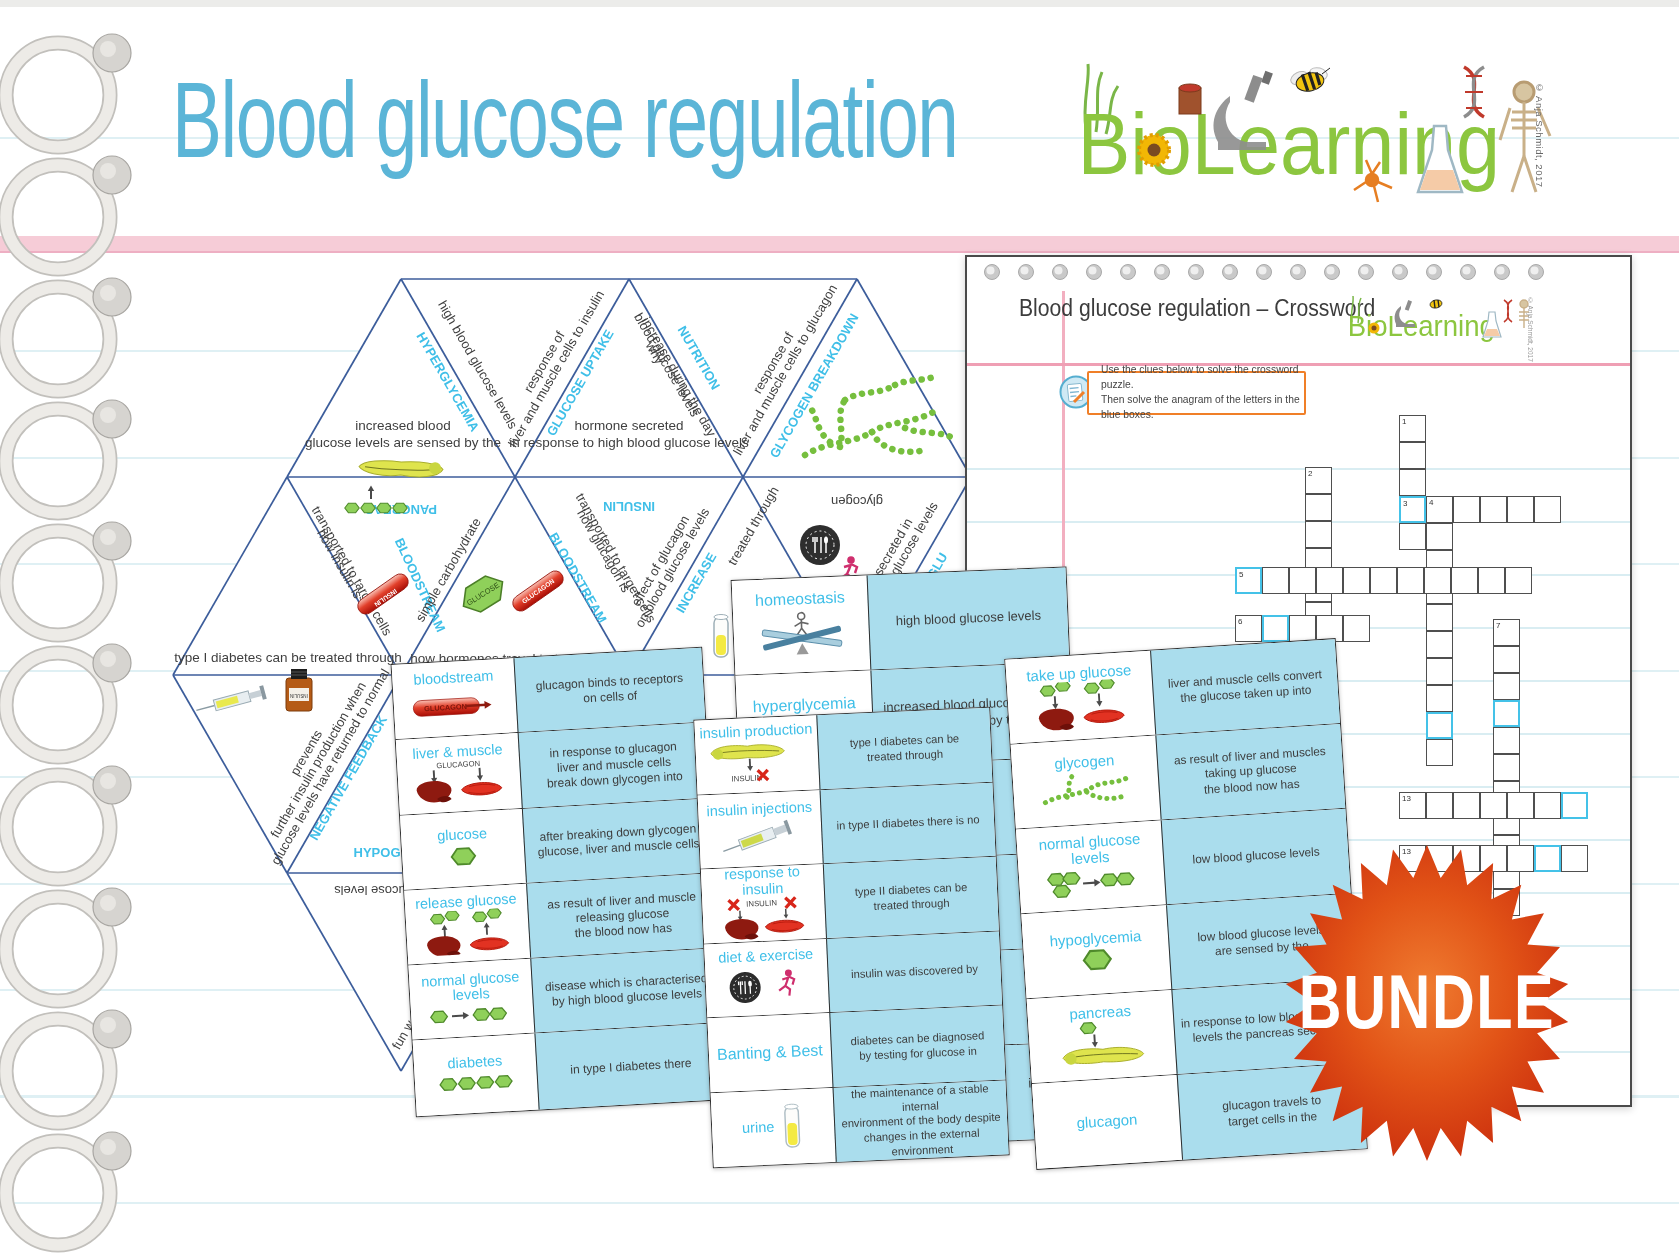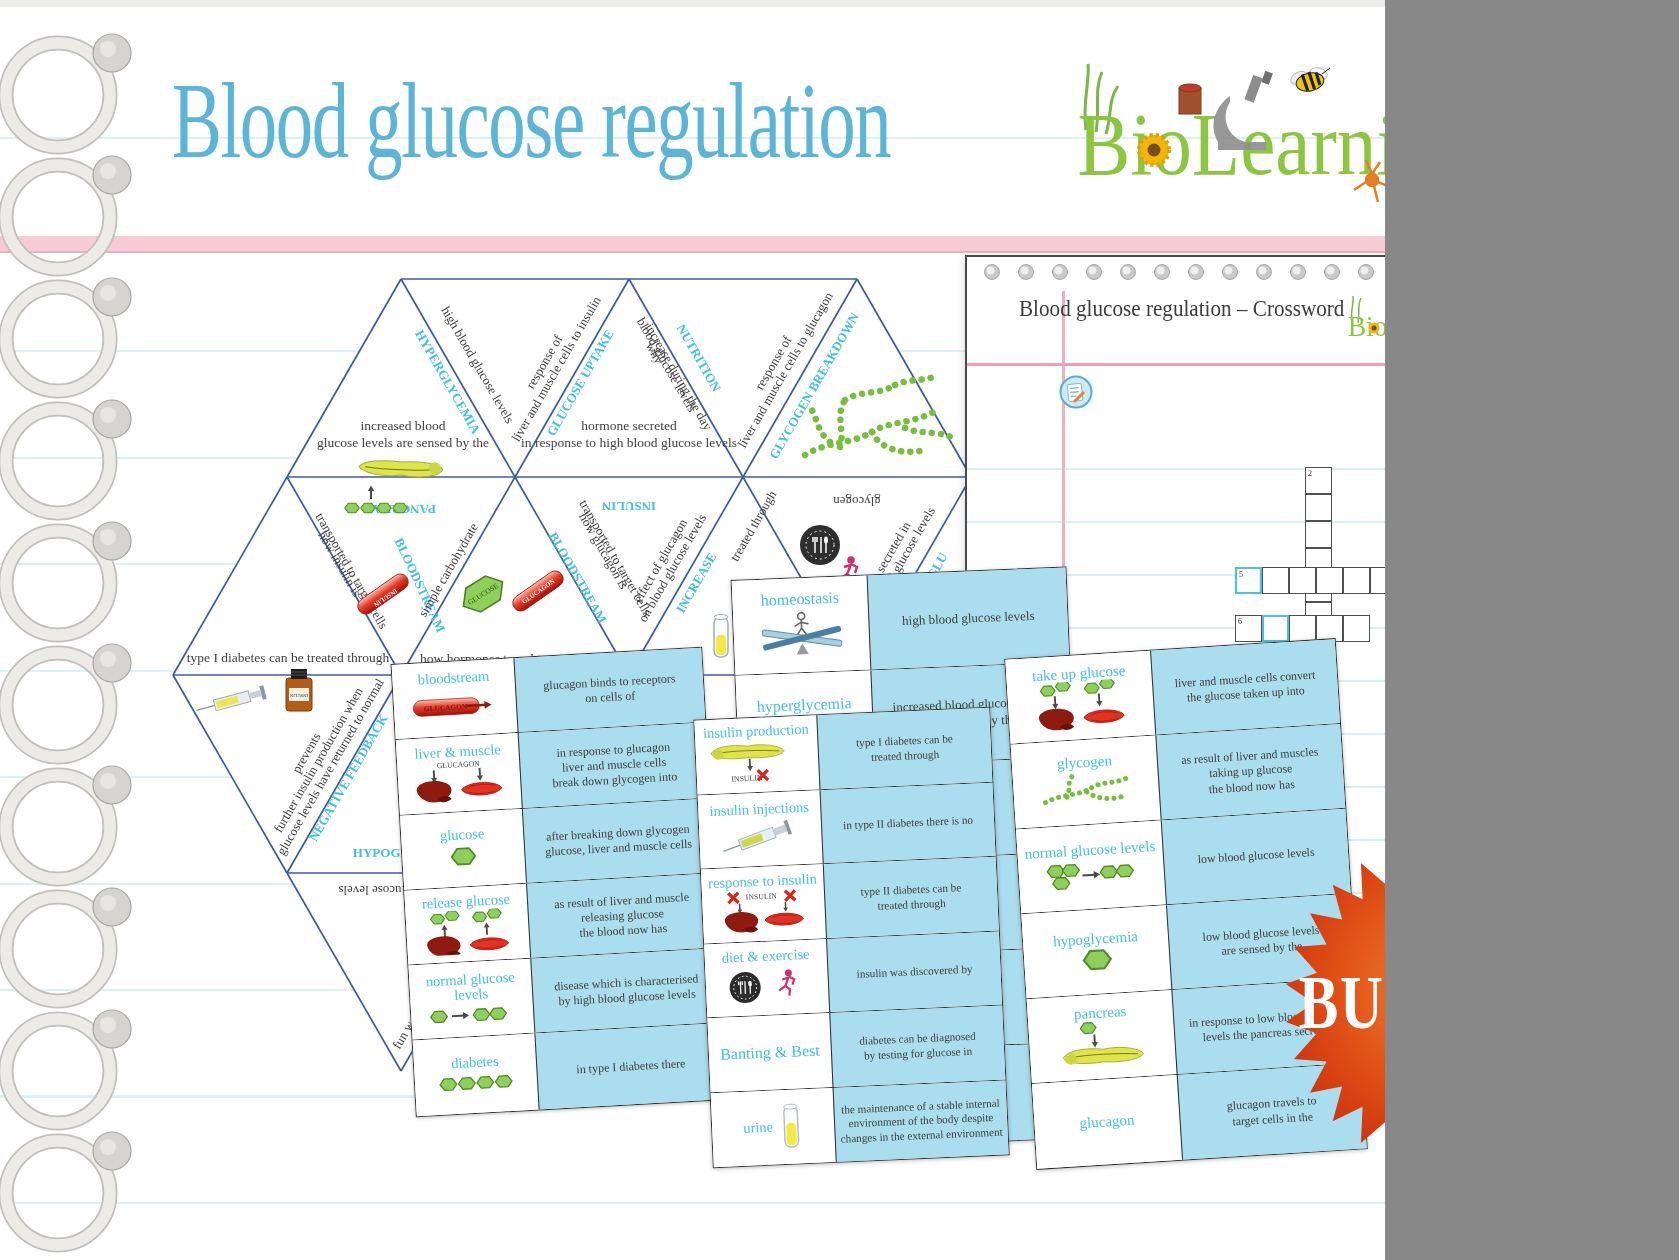--- a/index.html
+++ b/index.html
@@ -1,17 +1,17 @@
 <!DOCTYPE html>
 <html><head>
 <meta charset="utf-8">
 <style>
   html,body{margin:0;padding:0;background:#888;}
-  #stage{position:relative;width:1385px;height:1260px;background:#fff;overflow:hidden;
-         font-family:Liberation Serif, serif;}
+  #stage{position:relative;width:1679px;height:1260px;background:#fff;overflow:hidden;
+         font-family:Liberation Sans, sans-serif;}
   
   .topstrip{position:absolute;left:0;top:0;right:0;height:7px;background:#ececea;z-index:1;}
   .note-lines{position:absolute;left:0;right:0;top:33px;bottom:0;z-index:1;
     background:repeating-linear-gradient(to bottom,transparent 0 104px,#dff0f4 104px 106.5px);}
   .pinkband{position:absolute;left:0;right:0;top:236px;height:15px;background:#f6ccd7;
     border-bottom:2px solid #eeafc3;z-index:1;}
   #spiral{position:absolute;left:0;top:0;width:160px;height:1260px;z-index:3;}
   
   #main-title{position:absolute;left:172px;top:58px;font-size:104px;font-weight:400;
     color:#5bb5d7;letter-spacing:-2px;transform:scale(.72,1.04);transform-origin:left top;
@@ -491,20 +491,24 @@
       </g>
     </svg>
     <div id="page-copy">© Anja Schmidt, 2017</div>
 
     <svg id="instr-icon" viewBox="0 0 34 34">
       <circle cx="17" cy="17" r="15.5" fill="#cfe9f4" stroke="#55aed0" stroke-width="2"></circle>
       <rect x="9" y="9" width="14" height="17" rx="1.5" fill="#fff" stroke="#88b9cf" transform="rotate(-6 16 17)"></rect>
       <path d="M11,13 h9 M11,17 h9 M11,21 h6" stroke="#7fb6d2" stroke-width="1.4" transform="rotate(-6 16 17)"></path>
       <line x1="15" y1="27" x2="25" y2="17" stroke="#f07f28" stroke-width="3"></line>
     </svg>
+    <div id="instr">
+      <div>Use the clues below to solve the crossword puzzle.</div>
+      <div>Then solve the anagram of the letters in the blue boxes.</div>
+    </div>
 
     <div id="gridwrap">
         <div class="xcell" style="left: 432px; top: 158px;">
           <span class="xnum">1</span>
         </div>
         <div class="xcell" style="left: 432px; top: 185px;"></div>
         <div class="xcell" style="left: 432px; top: 212px;"></div>
         <div class="xcell blue" style="left: 432px; top: 239px;"></div>
         <div class="xcell" style="left: 432px; top: 266px;"></div>
         <div class="xcell" style="left: 338px; top: 210px;">

